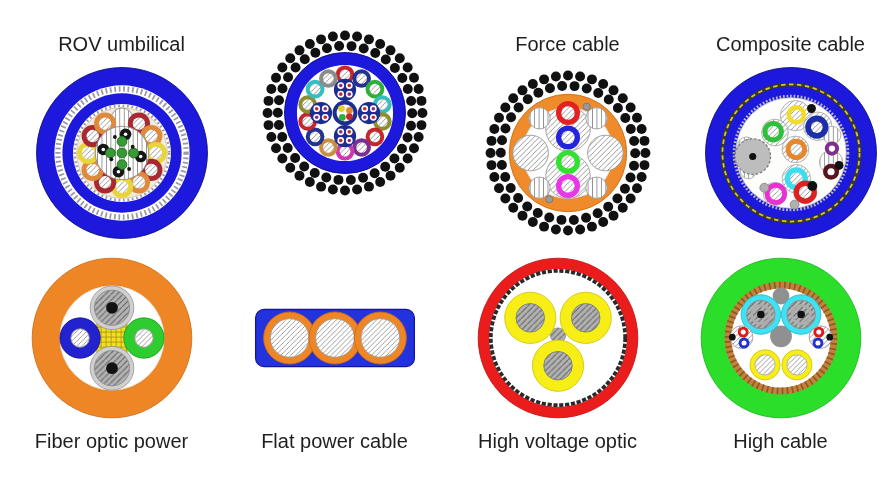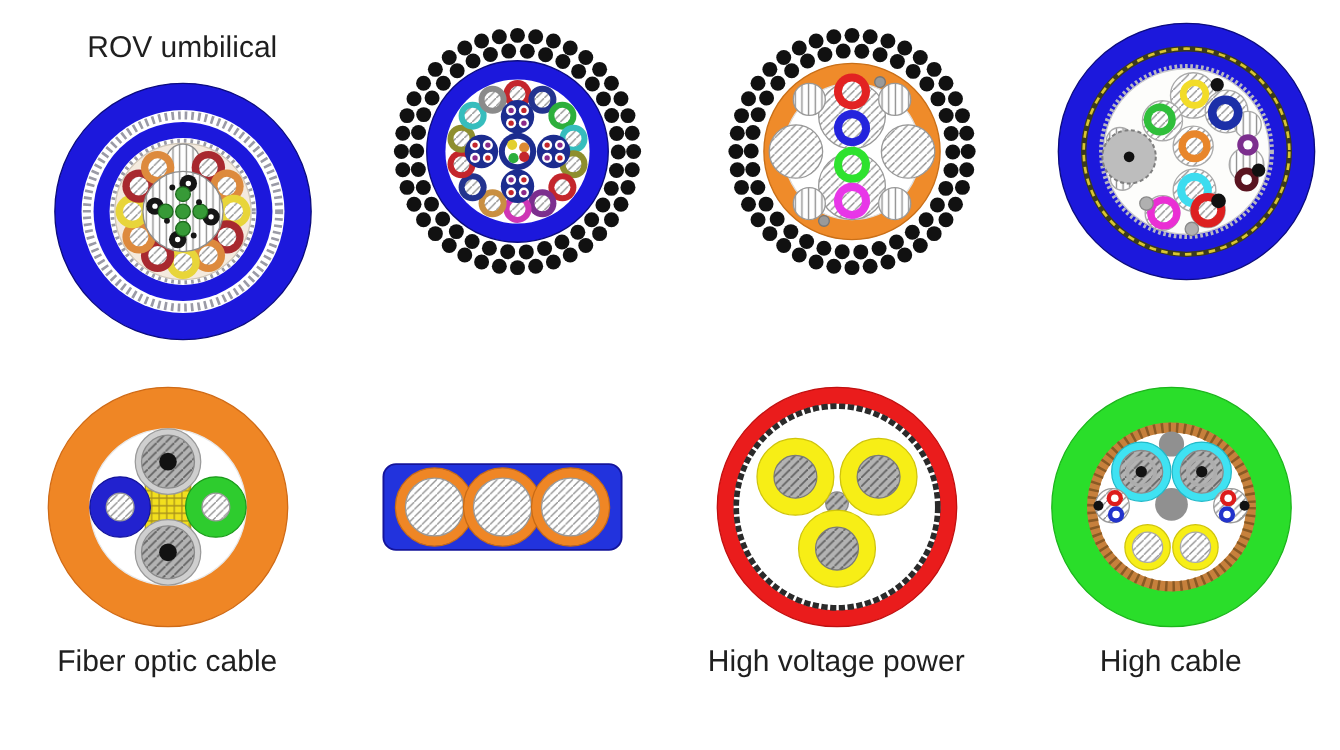--- a/index.html
+++ b/index.html
@@ -4,21 +4,21 @@
 <style>
   html,body{margin:0;padding:0;background:#ffffff;}
   .page{
     width:893px;height:500px;background:#ffffff;
     display:grid;
     grid-template-columns:repeat(4,223px);
     grid-template-rows:250px 250px;
     font-family:"Liberation Sans", sans-serif;
   }
   figure.tile{margin:0;display:flex;flex-direction:column;align-items:center;}
-  .tile.top{padding-top:12px;margin-left:20px;}
+  .tile.top{padding-top:24px;margin-left:20px;}
   .tile.bottom{padding-top:4px;}
   figcaption.cap{
     color:#1f1f1f;font-size:20px;line-height:1.1;
     height:40px;display:flex;align-items:center;justify-content:center;
     white-space:nowrap;
   }
   .tile.bottom figcaption.cap{height:34px;margin-top:2px;}
   svg.dia{display:block;}
   .tile.top svg.dia{width:178px;height:178px;}
   .tile.bottom svg.dia{width:168px;height:168px;}
@@ -263,20 +263,21 @@
         <circle cx="100" cy="100" r="14" fill="#1c2c8f" stroke="none"></circle>
         <circle cx="100" cy="100" r="9.5" fill="#ffffff" stroke="none"></circle>
         <circle cx="96" cy="95" r="3.8" fill="#e3cf2e" stroke="none"></circle>
         <circle cx="105" cy="97" r="3.8" fill="#db8a33" stroke="none"></circle>
         <circle cx="97" cy="105" r="3.8" fill="#2daf3c" stroke="none"></circle>
         <circle cx="105" cy="104" r="3.8" fill="#c4262c" stroke="none"></circle>
       </svg>
   </figure>
 
   <figure class="tile top">
+    <figcaption class="cap">Force cable</figcaption>
     <svg class="dia" viewBox="0 0 200 200">
         <defs>
           <pattern id="hatch-2" width="6" height="6" patternUnits="userSpaceOnUse">
             <rect width="6" height="6" fill="#ffffff"></rect>
             <path d="M0 6 L6 0" stroke="#8d8d8d" stroke-width="1"></path>
           </pattern>
           <pattern id="vlines-2" width="5" height="5" patternUnits="userSpaceOnUse">
             <rect width="5" height="5" fill="#ffffff"></rect>
             <path d="M2.5 0 L2.5 5" stroke="#8d8d8d" stroke-width="1"></path>
           </pattern>
@@ -380,20 +381,21 @@
         <circle cx="100" cy="82.5" r="13.5" fill="#2424dd" stroke="none"></circle>
         <circle cx="100" cy="82.5" r="7.5" fill="url(#hatch-2)" stroke="none"></circle>
         <circle cx="100" cy="110" r="13.5" fill="#2ee22e" stroke="none"></circle>
         <circle cx="100" cy="110" r="7.5" fill="url(#hatch-2)" stroke="none"></circle>
         <circle cx="100" cy="137" r="13.5" fill="#e836e8" stroke="none"></circle>
         <circle cx="100" cy="137" r="7.5" fill="url(#hatch-2)" stroke="none"></circle>
       </svg>
   </figure>
 
   <figure class="tile top">
+    <figcaption class="cap">Composite cable</figcaption>
     <svg class="dia" viewBox="0 0 200 200">
         <defs>
           <pattern id="hatch-3" width="6" height="6" patternUnits="userSpaceOnUse">
             <rect width="6" height="6" fill="#ffffff"></rect>
             <path d="M0 6 L6 0" stroke="#8d8d8d" stroke-width="1"></path>
           </pattern>
           <pattern id="vlines-3" width="5" height="5" patternUnits="userSpaceOnUse">
             <rect width="5" height="5" fill="#ffffff"></rect>
             <path d="M2.5 0 L2.5 5" stroke="#8d8d8d" stroke-width="1"></path>
           </pattern>
@@ -477,21 +479,21 @@
         <circle cx="100" cy="64" r="21" fill="url(#ghatch-4)" stroke="#8a8a8a" stroke-width="1"></circle>
         <circle cx="100" cy="64" r="7" fill="#121212" stroke="none"></circle>
         <circle cx="100" cy="136" r="26" fill="#cfcfcf" stroke="#9a9a9a" stroke-width="1"></circle>
         <circle cx="100" cy="136" r="21" fill="url(#ghatch-4)" stroke="#8a8a8a" stroke-width="1"></circle>
         <circle cx="100" cy="136" r="7" fill="#121212" stroke="none"></circle>
         <circle cx="62" cy="100" r="24" fill="#2222cf" stroke="#14149a" stroke-width="1"></circle>
         <circle cx="62" cy="100" r="11" fill="url(#hatch-4)" stroke="#999999" stroke-width="1"></circle>
         <circle cx="138" cy="100" r="24" fill="#2ecc2e" stroke="#1b9a1b" stroke-width="1"></circle>
         <circle cx="138" cy="100" r="11" fill="url(#hatch-4)" stroke="#999999" stroke-width="1"></circle>
       </svg>
-    <figcaption class="cap">Fiber optic cable</figcaption>
+    <figcaption class="cap">Fiber optic power</figcaption>
   </figure>
 
   <figure class="tile bottom">
     <svg class="dia" viewBox="0 0 200 200">
         <defs>
           <pattern id="hatch-5" width="6" height="6" patternUnits="userSpaceOnUse">
             <rect width="6" height="6" fill="#ffffff"></rect>
             <path d="M0 6 L6 0" stroke="#8d8d8d" stroke-width="1"></path>
           </pattern>
           <pattern id="vlines-5" width="5" height="5" patternUnits="userSpaceOnUse">
@@ -508,20 +510,21 @@
           </pattern>
         </defs>
         <rect x="5.5" y="66" width="189" height="68" rx="10" fill="#2233dd" stroke="#14149a" stroke-width="1.5"></rect>
         <circle cx="46" cy="100" r="31" fill="#ef8625" stroke="#c86a14" stroke-width="1"></circle>
         <circle cx="46" cy="100" r="23" fill="url(#hatch-5)" stroke="#9a9a9a" stroke-width="1"></circle>
         <circle cx="100" cy="100" r="31" fill="#ef8625" stroke="#c86a14" stroke-width="1"></circle>
         <circle cx="100" cy="100" r="23" fill="url(#hatch-5)" stroke="#9a9a9a" stroke-width="1"></circle>
         <circle cx="154" cy="100" r="31" fill="#ef8625" stroke="#c86a14" stroke-width="1"></circle>
         <circle cx="154" cy="100" r="23" fill="url(#hatch-5)" stroke="#9a9a9a" stroke-width="1"></circle>
       </svg>
+    <figcaption class="cap">Flat power cable</figcaption>
   </figure>
 
   <figure class="tile bottom">
     <svg class="dia" viewBox="0 0 200 200">
         <defs>
           <pattern id="hatch-6" width="6" height="6" patternUnits="userSpaceOnUse">
             <rect width="6" height="6" fill="#ffffff"></rect>
             <path d="M0 6 L6 0" stroke="#8d8d8d" stroke-width="1"></path>
           </pattern>
           <pattern id="vlines-6" width="5" height="5" patternUnits="userSpaceOnUse">
@@ -542,21 +545,21 @@
         <circle cx="100" cy="100" r="80" fill="none" stroke="#2a2a2a" stroke-width="4.5" stroke-dasharray="5 2"></circle>
         <circle cx="100" cy="100" r="77" fill="#ffffff" stroke="none"></circle>
         <circle cx="100" cy="97" r="9" fill="url(#ghatch-6)" stroke="#8a8a8a" stroke-width="1"></circle>
         <circle cx="67" cy="76" r="30.5" fill="#f7ee16" stroke="#cfc40c" stroke-width="1"></circle>
         <circle cx="67" cy="76" r="17" fill="url(#ghatch-6)" stroke="#7a7a7a" stroke-width="1"></circle>
         <circle cx="133" cy="76" r="30.5" fill="#f7ee16" stroke="#cfc40c" stroke-width="1"></circle>
         <circle cx="133" cy="76" r="17" fill="url(#ghatch-6)" stroke="#7a7a7a" stroke-width="1"></circle>
         <circle cx="100" cy="133" r="30.5" fill="#f7ee16" stroke="#cfc40c" stroke-width="1"></circle>
         <circle cx="100" cy="133" r="17" fill="url(#ghatch-6)" stroke="#7a7a7a" stroke-width="1"></circle>
       </svg>
-    <figcaption class="cap">High voltage power</figcaption>
+    <figcaption class="cap">High voltage optic</figcaption>
   </figure>
 
   <figure class="tile bottom">
     <svg class="dia" viewBox="0 0 200 200">
         <defs>
           <pattern id="hatch-7" width="6" height="6" patternUnits="userSpaceOnUse">
             <rect width="6" height="6" fill="#ffffff"></rect>
             <path d="M0 6 L6 0" stroke="#8d8d8d" stroke-width="1"></path>
           </pattern>
           <pattern id="vlines-7" width="5" height="5" patternUnits="userSpaceOnUse">

